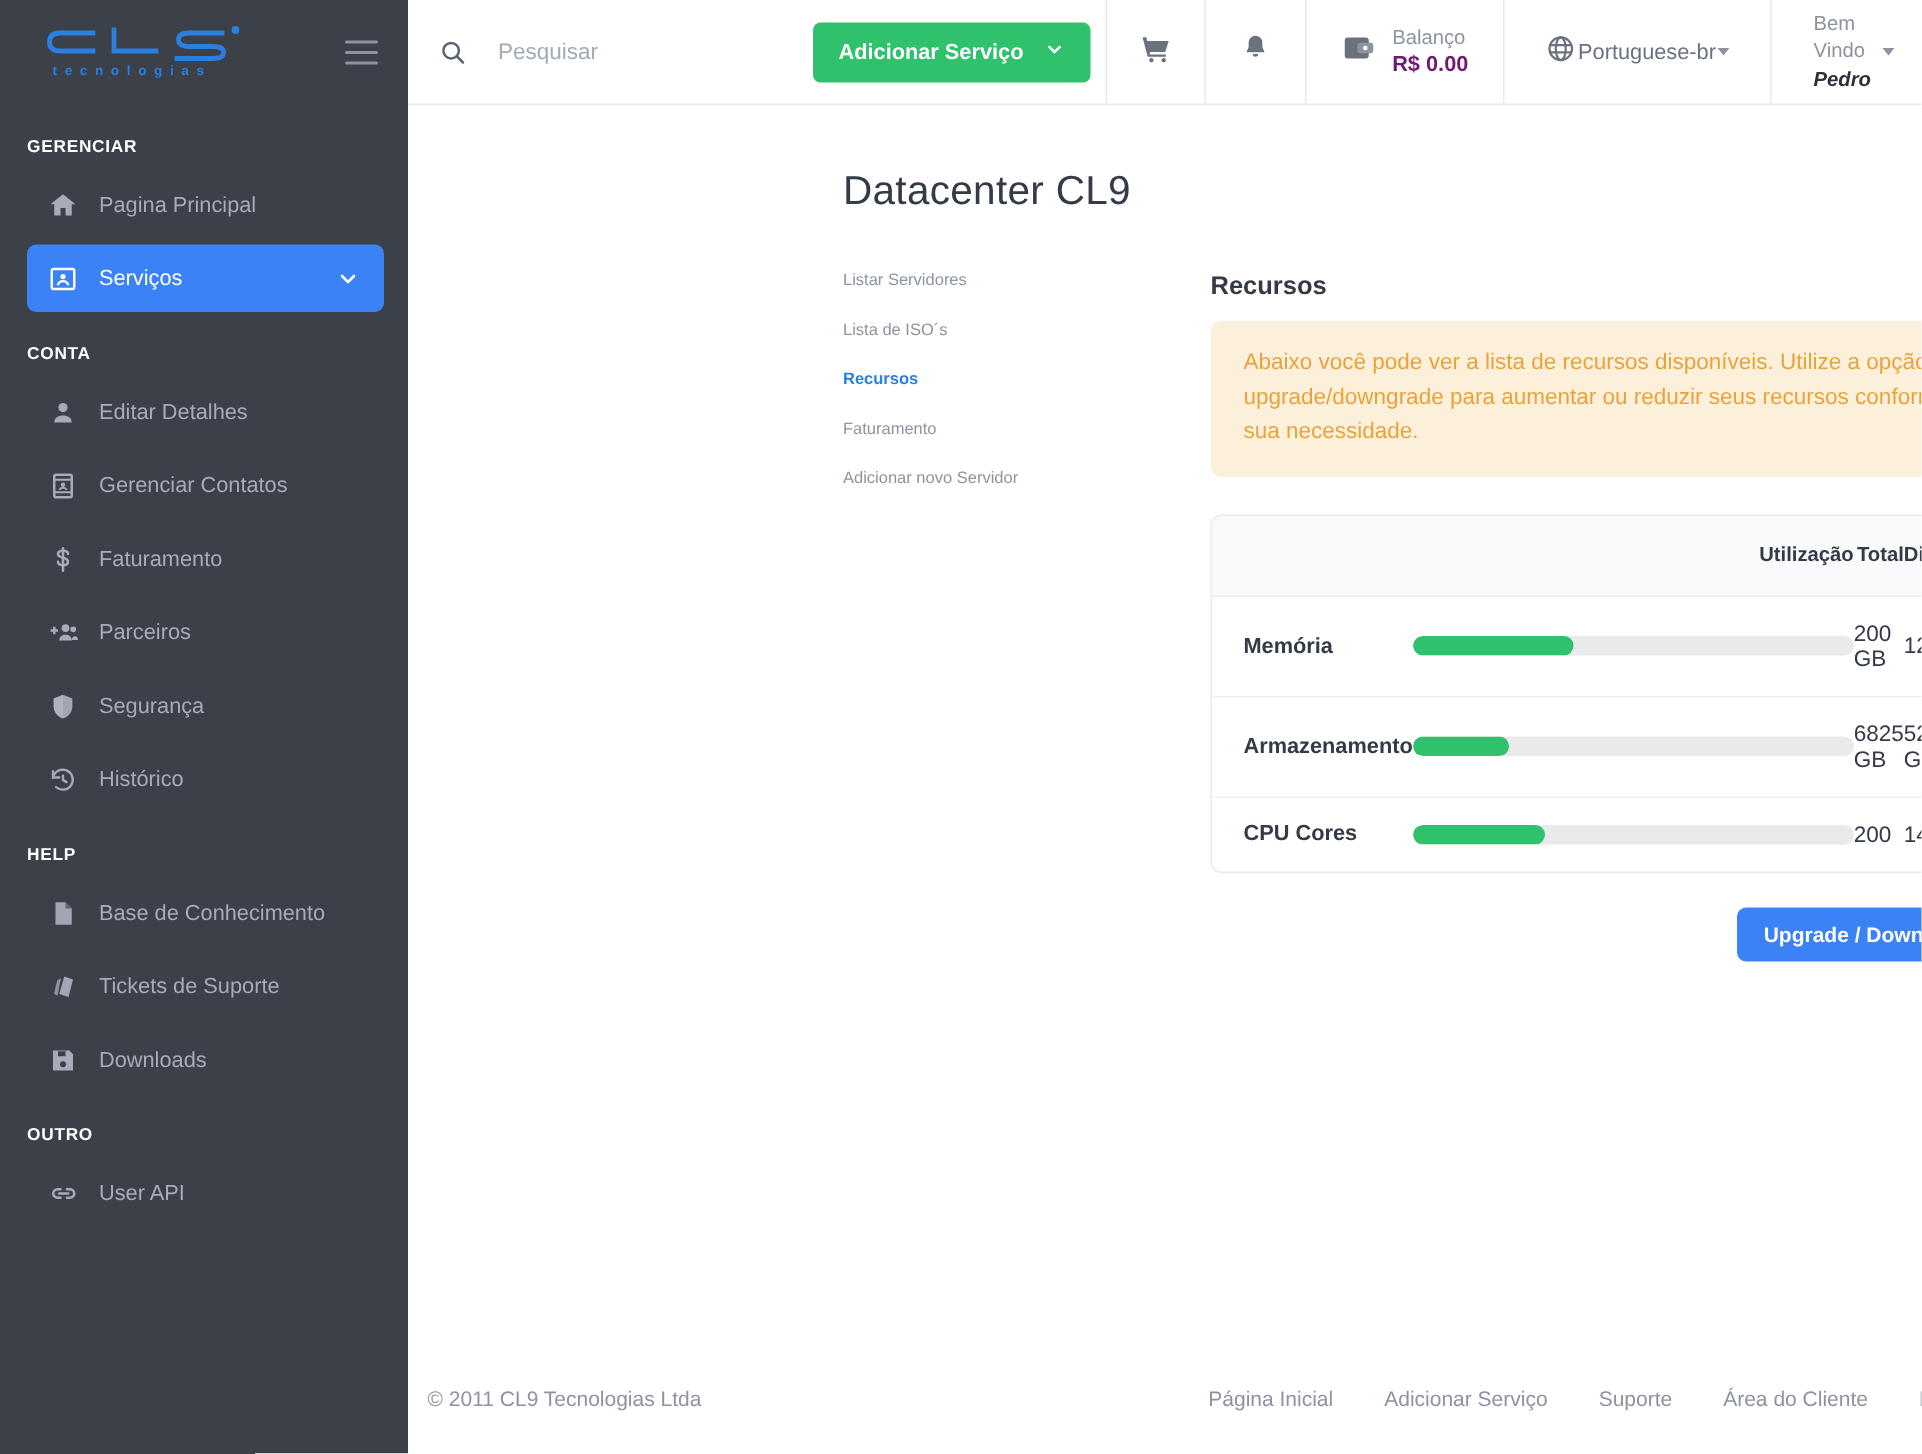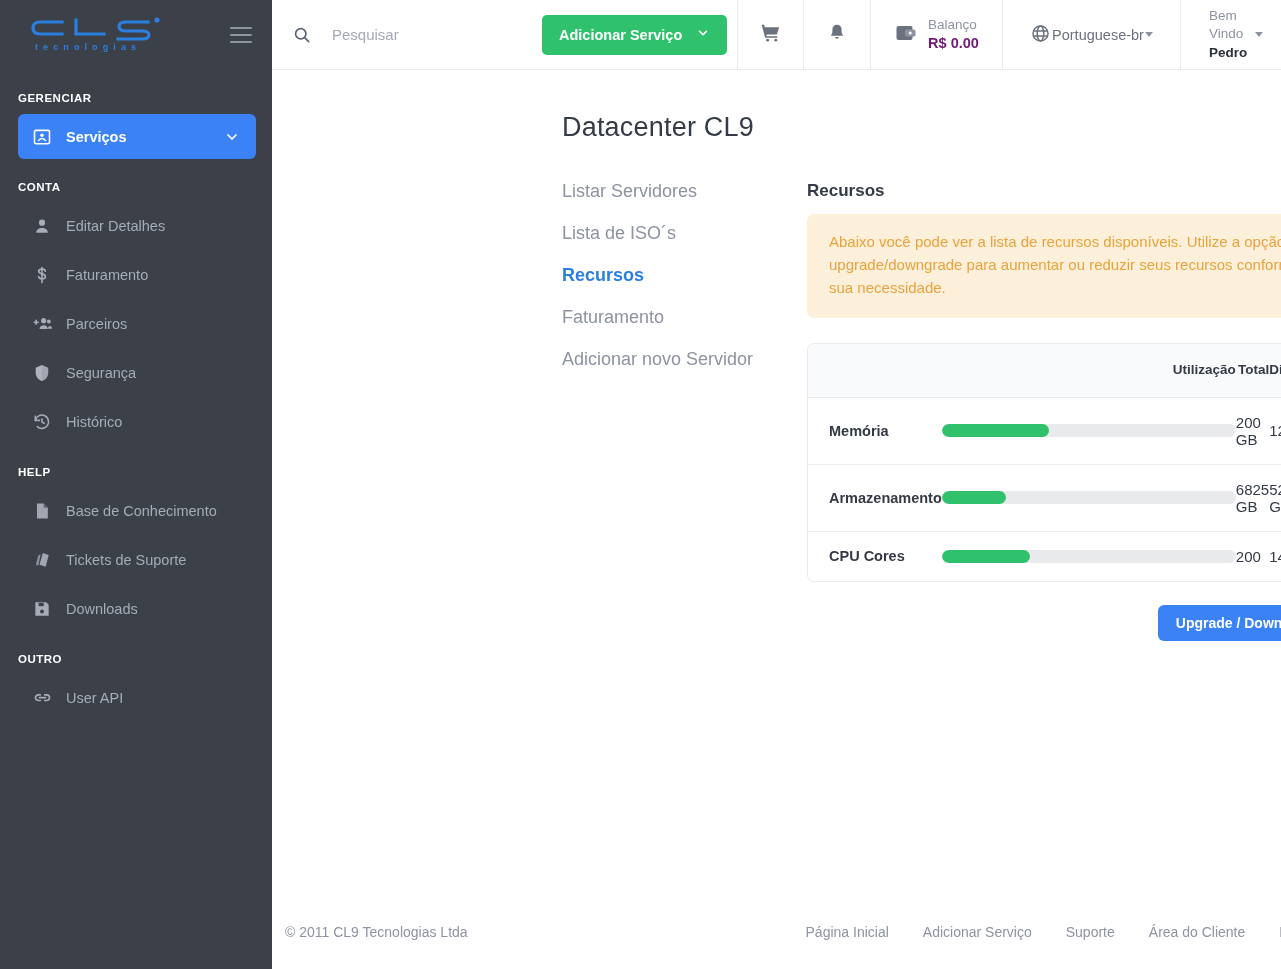--- a/index.html
+++ b/index.html
@@ -61,21 +61,21 @@
   }
   .nav-item .ni-icon {
     width: 48px; flex: 0 0 48px;
     display: flex; align-items: center; justify-content: center;
     color: #a6acb8;
   }
   .nav-item .ni-label { flex: 1; }
   .nav-item.active {
     background: #3b82f6;
     color: #ffffff;
-    font-weight: 700;
+    font-weight: 400;
     margin-right: 16px;
   }
   .nav-item.active .ni-icon { color: #ffffff; }
   .nav-item .chev { padding-right: 16px; display:flex; align-items:center; }
   .nav-item svg { display: block; }
 
   
   .main {
     flex: 1; height: 969px;
     display: flex; flex-direction: column;
@@ -126,34 +126,34 @@
   .bal-text { display: flex; flex-direction: column; line-height: 1.25; }
   .bal-label { color: #8d939f; font-size: 13.5px; }
   .bal-value { color: #701a75; font-size: 14.5px; font-weight: 700; }
   .tb-cell.lang { flex: 0 0 178px; gap: 1px; font-size: 14.5px; color: #6b727f; }
   .tb-cell.user {
     flex: 1; gap: 8px;
     justify-content: flex-start; padding-left: 28px;
   }
   .user-text { display: flex; flex-direction: column; line-height: 1.35; font-size: 13.5px; }
   .user-hi { color: #8d939f; }
-  .user-name { color: #2b303b; font-weight: 700; }
+  .user-name { color: #2b303b; font-weight: 700; font-style: italic; }
   .caret { border-left: 4.5px solid transparent; border-right: 4.5px solid transparent; border-top: 5px solid #8d939f; }
 
   
   .content { flex: 1; position: relative; overflow: hidden; }
   .page-title {
     font-size: 27px; color: #343a46; font-weight: 400;
     padding: 42px 0 0 290px;
     letter-spacing: 0.2px;
   }
   .cols { display: flex; padding-left: 290px; margin-top: 38px; }
   .left-nav { flex: 0 0 245px; }
   .left-nav a {
-    display: block; font-size: 18px; color: #8d93a1;
+    display: block; font-size: 11px; color: #8d93a1;
     text-decoration: none; margin-bottom: 21px; cursor: pointer;
   }
   .left-nav a.active { color: #2b7fe0; font-weight: 700; }
 
   .right-pane { flex: 1; padding-right: 19px; }
   .sec-title { font-size: 17px; color: #343a46; margin-bottom: 13px; }
   .alert {
     background: #fdf0da;
     border-radius: 7px;
     padding: 17px 22px 18px 22px;
@@ -233,20 +233,28 @@
       </div>
       <div class="hamburger">
         <span></span>
           <span></span>
           <span></span>
       </div>
     </div>
 
     <div class="nav-section-title">GERENCIAR</div>
 
+    <div class="nav-item">
+      <span class="ni-icon">
+        <svg width="20" height="20" viewBox="0 0 24 24" fill="currentColor">
+            <path d="M10 20v-6h4v6h5v-9l3 0L12 3 2 11h3v9z"></path>
+          </svg>
+      </span>
+      <span class="ni-label">Pagina Principal</span>
+    </div>
 
     <div class="nav-item active">
       <span class="ni-icon">
         <svg width="20" height="20" viewBox="0 0 24 24" fill="none" stroke="currentColor" stroke-width="1.9">
           <rect x="3" y="4" width="18" height="16" rx="1.6"></rect>
           <circle cx="12" cy="10" r="2.1" fill="currentColor" stroke="none"></circle>
           <path d="M8 16.2c.8-1.7 2.2-2.5 4-2.5s3.2.8 4 2.5" stroke-linecap="round"></path>
         </svg>
       </span>
       <span class="ni-label">Serviços</span>
@@ -262,20 +270,31 @@
     <div class="nav-item">
       <span class="ni-icon">
         <svg width="20" height="20" viewBox="0 0 24 24" fill="currentColor">
             <circle cx="12" cy="8" r="3.7"></circle>
             <path d="M5 20c0-3.6 3.1-5.6 7-5.6s7 2 7 5.6z"></path>
           </svg>
       </span>
       <span class="ni-label">Editar Detalhes</span>
     </div>
 
+    <div class="nav-item">
+      <span class="ni-icon">
+        <svg width="20" height="20" viewBox="0 0 24 24" fill="none" stroke="currentColor" stroke-width="2">
+          <rect x="5" y="3" width="14" height="18" rx="1.5"></rect>
+          <path d="M5 7h14M5 17h14" stroke-width="1.6"></path>
+          <circle cx="12" cy="11" r="1.8" fill="currentColor" stroke="none"></circle>
+          <path d="M9 15c.6-1.1 1.7-1.6 3-1.6s2.4.5 3 1.6" stroke-width="1.6"></path>
+        </svg>
+      </span>
+      <span class="ni-label">Gerenciar Contatos</span>
+    </div>
 
     <div class="nav-item">
       <span class="ni-icon">
         <svg width="20" height="20" viewBox="0 0 24 24" fill="none" stroke="currentColor" stroke-width="2" stroke-linecap="round">
           <path d="M12 3v18"></path>
           <path d="M16 7.5c0-1.7-1.8-2.6-4-2.6s-4 .9-4 2.7c0 1.9 2 2.5 4 3 2 .5 4 1.1 4 3.1 0 1.9-1.8 2.8-4 2.8s-4-1-4-2.7"></path>
         </svg>
       </span>
       <span class="ni-label">Faturamento</span>
     </div>

